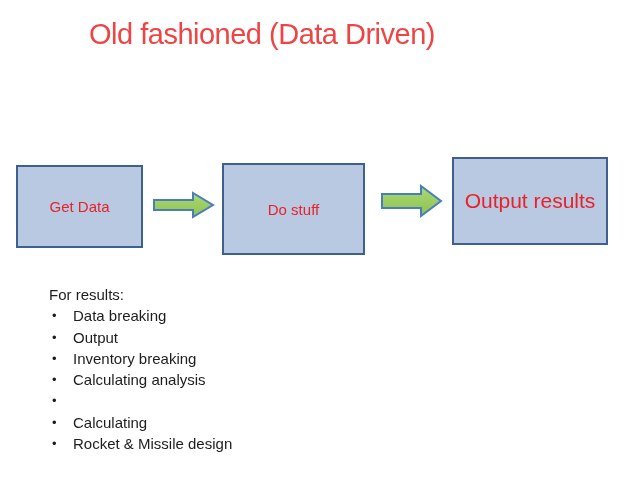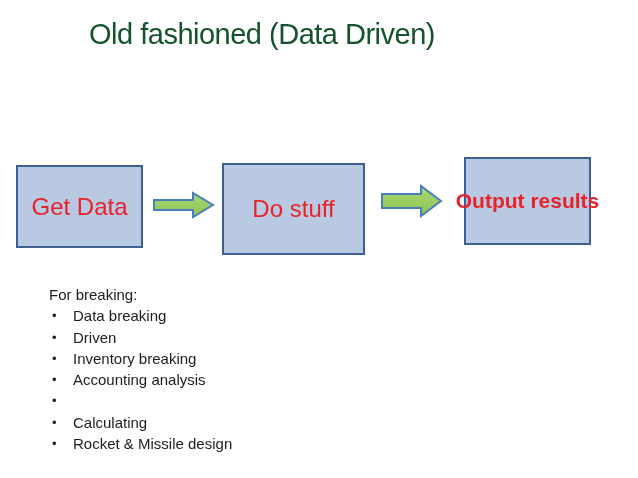--- a/index.html
+++ b/index.html
@@ -13,37 +13,37 @@
   }
   .title {
     position: absolute;
     left: 0px;
     top: 13px;
     width: 524px;
     text-align: center;
     font-size: 29px;
     line-height: 42px;
     letter-spacing: -0.5px;
-    color: #14532d;
+    color: #ef4444;
   }
   .box {
     position: absolute;
     box-sizing: border-box;
     background: #b9c9e1;
     border: 2px solid #3e5f92;
     display: flex;
     align-items: center;
     justify-content: center;
   }
   .box1 { left: 16px;  top: 165px; width: 127px; height: 83px; }
   .box2 { left: 222px; top: 163px; width: 143px; height: 92px; }
-  .box3 { left: 464px; top: 157px; width: 127px; height: 88px; font-weight: bold; }
+  .box3 { left: 452px; top: 157px; width: 156px; height: 88px; }
   .box-label {
     color: #e8222a;
-    font-size: 24px;
+    font-size: 15px;
     white-space: nowrap;
   }
   .box3 .box-label { font-size: 21px; }
   .arrow { position: absolute; }
   .arrow1 { left: 153px; top: 191px; width: 62px; height: 28px; }
   .arrow2 { left: 381px; top: 184px; width: 62px; height: 34px; }
   .examples {
     position: absolute;
     left: 49px;
     top: 284px;
@@ -94,37 +94,37 @@
 
   <svg class="arrow arrow2" viewBox="0 0 62 34">
     <polygon points="1,10 40,10 40,2 60,17 40,32 40,24 1,24" fill="url(#arrowGrad)" stroke="#4a7ebb" stroke-width="2"></polygon>
   </svg>
 
   <div class="box box3">
     <span class="box-label">Output results</span>
   </div>
 
   <div class="examples">
-    <div class="ex-heading">For breaking:</div>
+    <div class="ex-heading">For results:</div>
 
     <div class="ex-item">
       <span class="bullet">•</span>
       <span class="ex-text">Data breaking</span>
     </div>
     <div class="ex-item">
       <span class="bullet">•</span>
-      <span class="ex-text">Driven</span>
+      <span class="ex-text">Output</span>
     </div>
     <div class="ex-item">
       <span class="bullet">•</span>
       <span class="ex-text">Inventory breaking</span>
     </div>
     <div class="ex-item">
       <span class="bullet">•</span>
-      <span class="ex-text">Accounting analysis</span>
+      <span class="ex-text">Calculating analysis</span>
     </div>
     <div class="ex-item">
       <span class="bullet">•</span>
     </div>
     <div class="ex-item">
       <span class="bullet">•</span>
       <span class="ex-text">Calculating</span>
     </div>
     <div class="ex-item">
       <span class="bullet">•</span>

